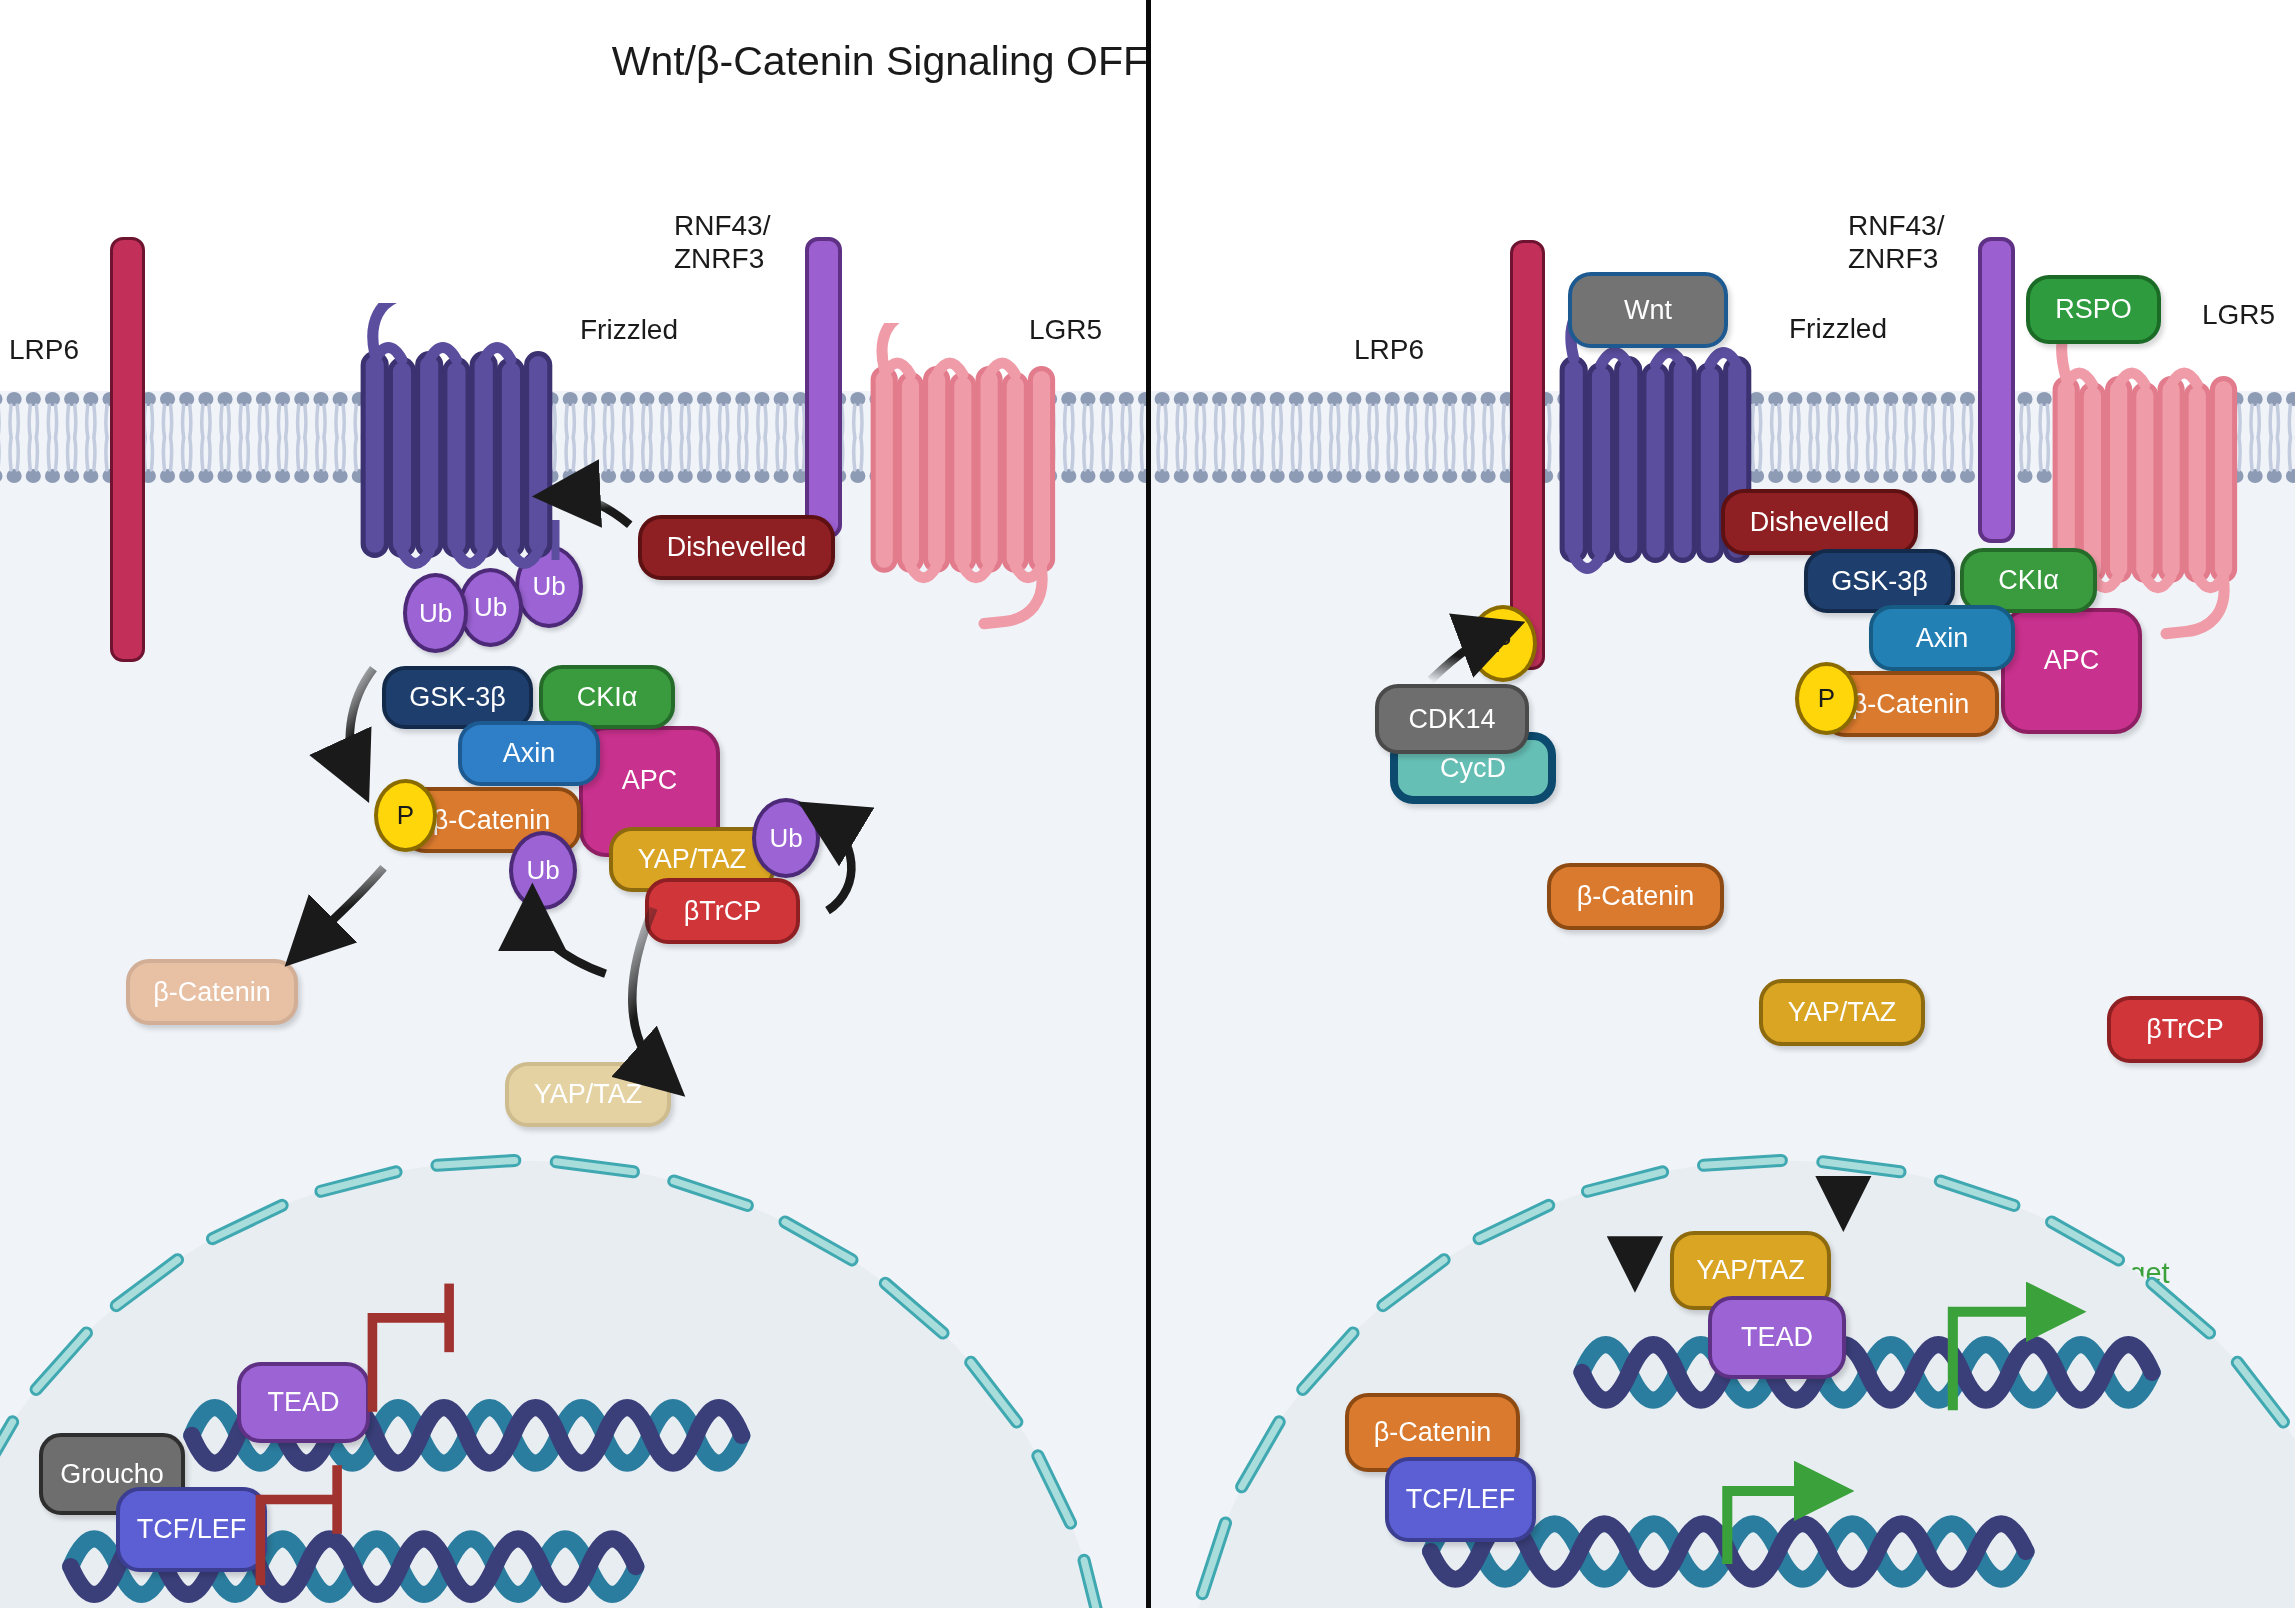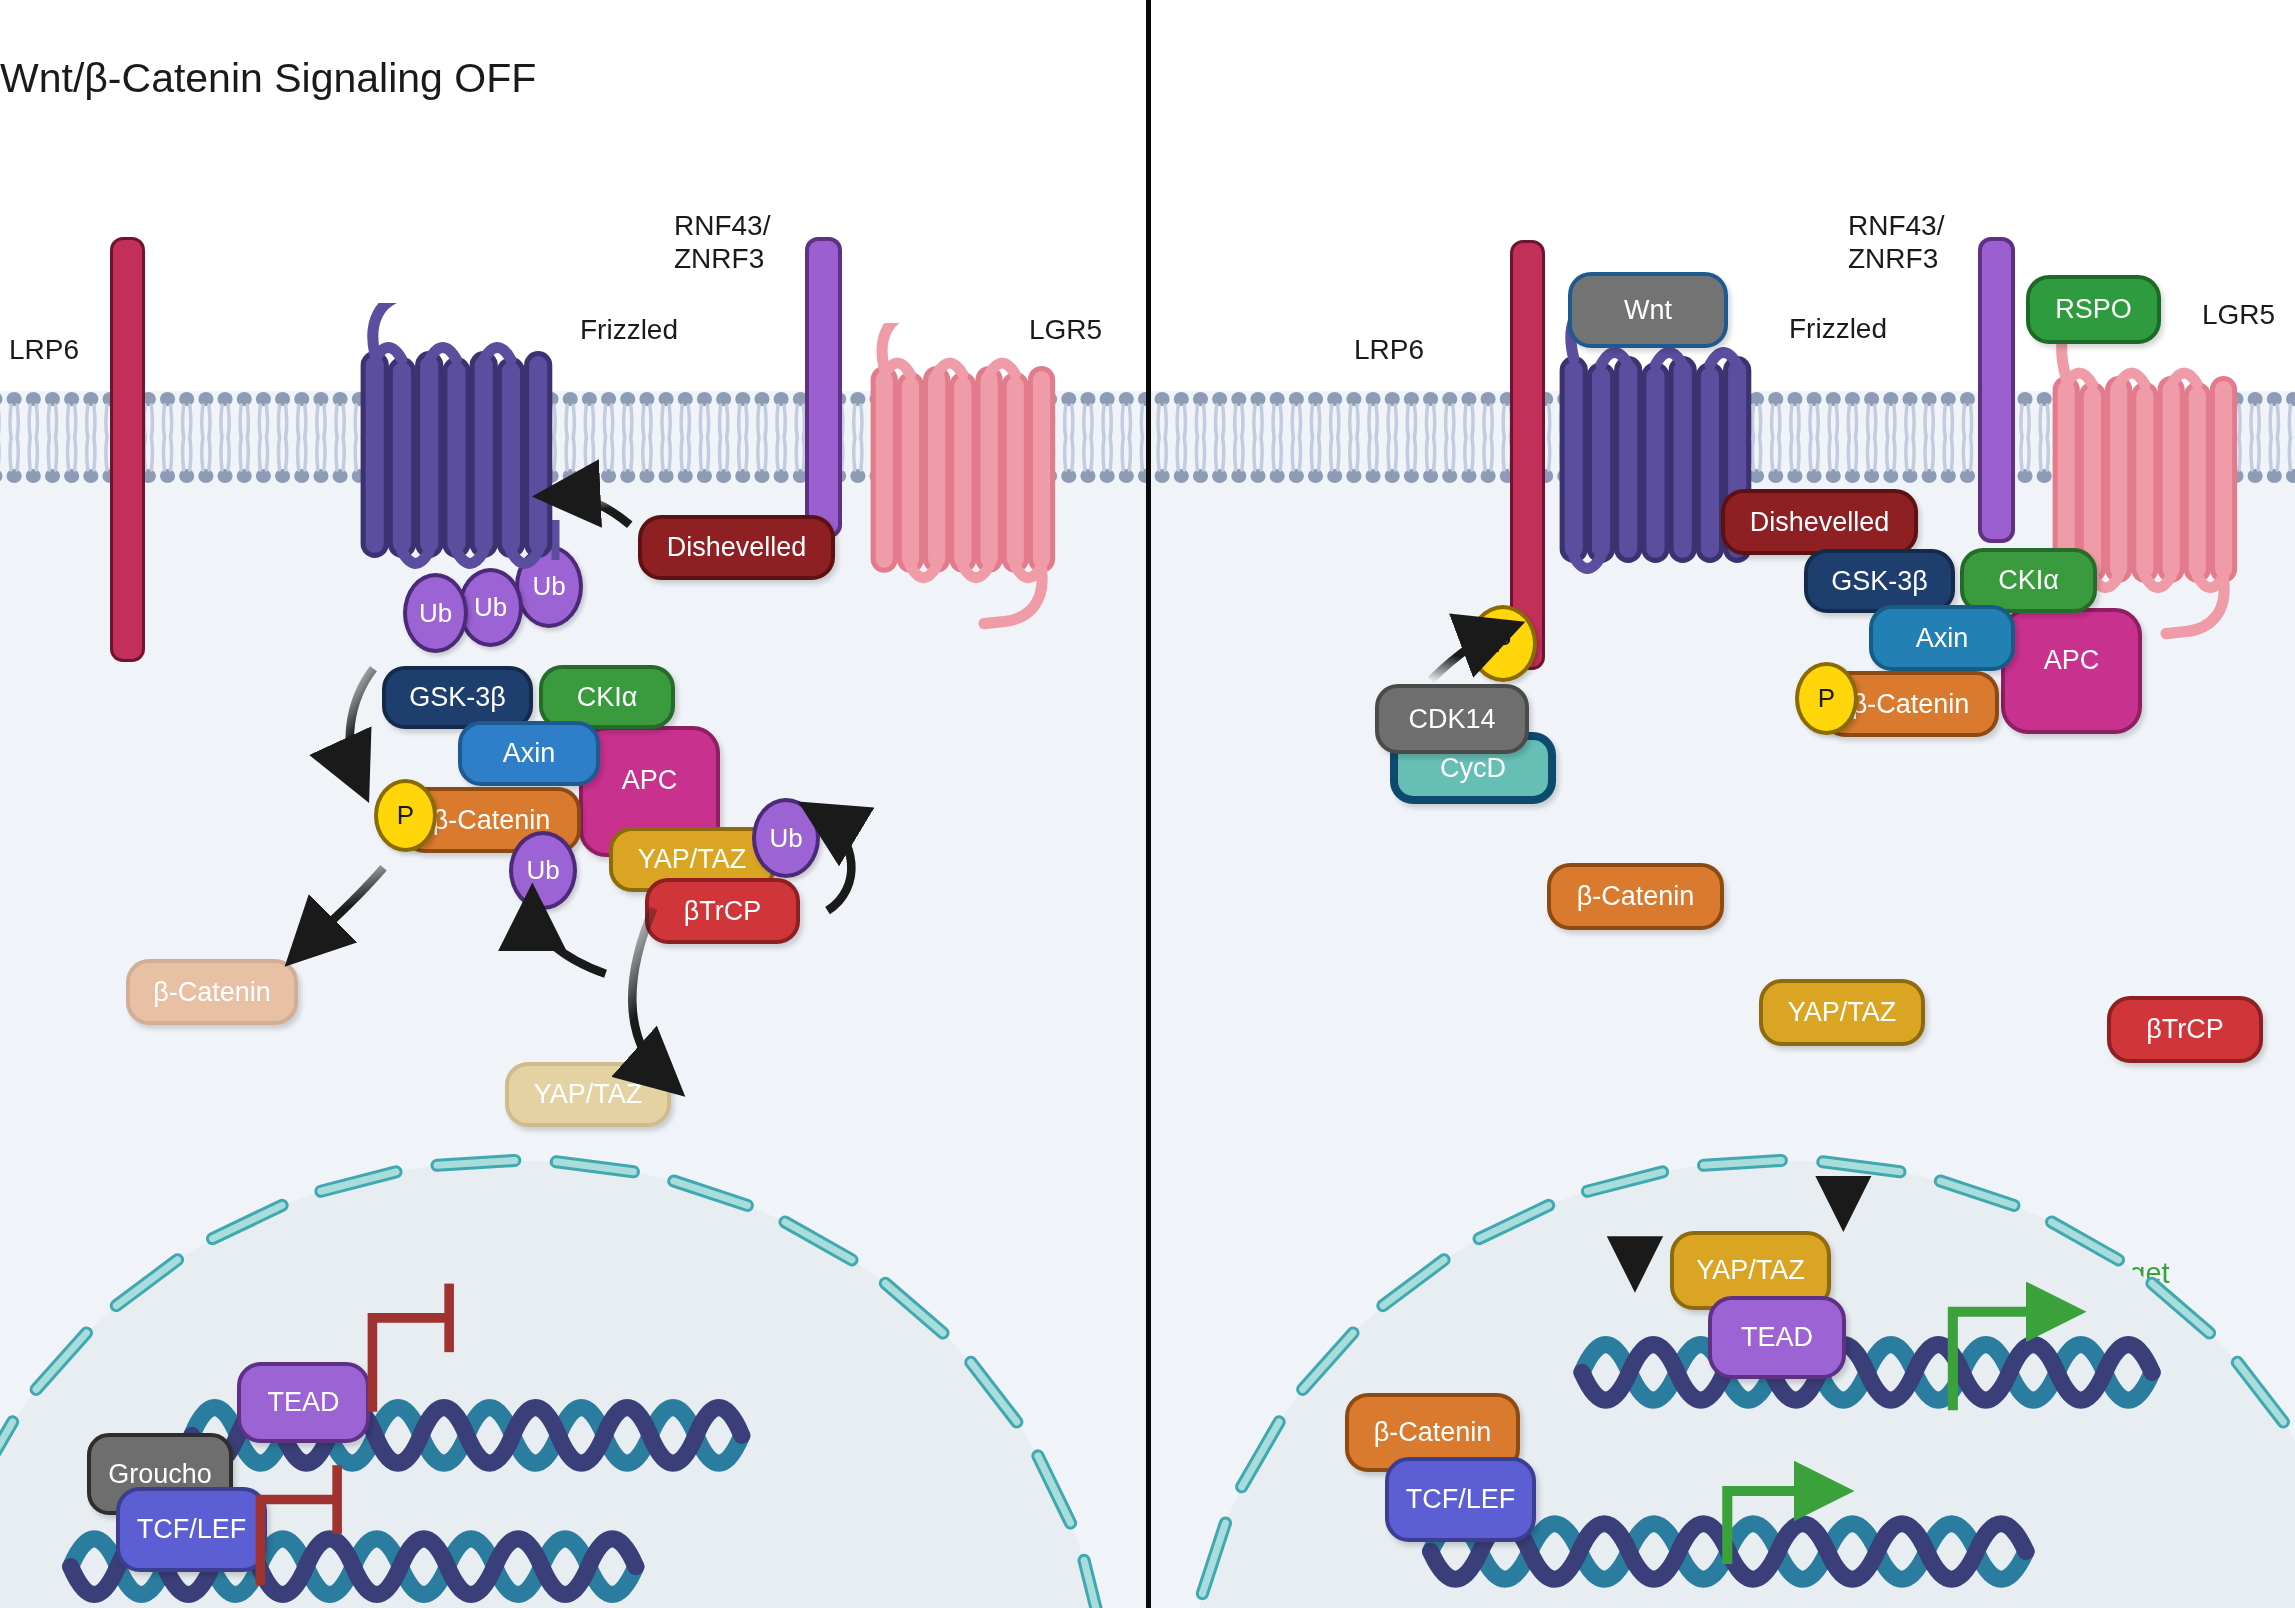--- a/index.html
+++ b/index.html
@@ -9,21 +9,21 @@
   .panel{position:absolute;top:0;height:1609px;width:1148px;}
   #panel-left{left:0;}
   #panel-right{left:1148px;}
 
   
   .extracell{position:absolute;left:0;right:0;top:0;height:391px;background:#ffffff;}
   .cytoplasm{position:absolute;left:0;right:0;top:391px;bottom:0;background:#f0f4f9;}
 
   .divider{position:absolute;left:1146px;top:0;width:4.5px;height:1609px;background:#0a0a0a;z-index:90;}
 
-  .title{position:absolute;top:55px;width:100%;text-align:left;font-size:41px;color:#1a1a1a;
+  .title{position:absolute;top:38px;width:100%;text-align:right;font-size:41px;color:#1a1a1a;
          letter-spacing:0px;white-space:nowrap;}
 
   
   .membrane{position:absolute;left:0;width:100%;top:391px;height:93px;z-index:4;}
 
   
   .node{position:absolute;display:flex;align-items:center;justify-content:center;
         border-radius:23px;color:#ffffff;font-size:27px;white-space:nowrap;
         box-sizing:border-box;box-shadow:3px 4px 5px rgba(0,0,0,0.16);}
 
@@ -345,21 +345,21 @@
         </g>
       <g id="dnaL2">
           <path d="M140 3105 Q 186.66666666666666 2995 233.33333333333331 3105 Q 280 3215 326.66666666666663 3105 L326.66666666666663 3105 Q 373.3333333333333 2995 419.99999999999994 3105 Q 466.66666666666663 3215 513.3333333333333 3105 L513.3333333333333 3105 Q 559.9999999999999 2995 606.6666666666666 3105 Q 653.3333333333333 3215 699.9999999999999 3105 L700 3105 Q 746.6666666666666 2995 793.3333333333334 3105 Q 840 3215 886.6666666666666 3105 L886.6666666666666 3105 Q 933.3333333333333 2995 980 3105 Q 1026.6666666666665 3215 1073.3333333333333 3105 L1073.3333333333333 3105 Q 1120 2995 1166.6666666666665 3105 Q 1213.3333333333333 3215 1260 3105 " stroke="#2A7D9E" stroke-width="34" fill="none" stroke-linecap="round"></path>
           <path d="M140 3105 Q 186.66666666666666 3215 233.33333333333331 3105 Q 280 2995 326.66666666666663 3105 L326.66666666666663 3105 Q 373.3333333333333 3215 419.99999999999994 3105 Q 466.66666666666663 2995 513.3333333333333 3105 L513.3333333333333 3105 Q 559.9999999999999 3215 606.6666666666666 3105 Q 653.3333333333333 2995 699.9999999999999 3105 L700 3105 Q 746.6666666666666 3215 793.3333333333334 3105 Q 840 2995 886.6666666666666 3105 L886.6666666666666 3105 Q 933.3333333333333 3215 980 3105 Q 1026.6666666666665 2995 1073.3333333333333 3105 L1073.3333333333333 3105 Q 1120 3215 1166.6666666666665 3105 Q 1213.3333333333333 2995 1260 3105 " stroke="#3A3F7A" stroke-width="34" fill="none" stroke-linecap="round"></path>
         </g>
     </svg>
 
     <div class="node" style="left:237px;top:1362px;width:133px;height:81px;border-radius:24px;background:#9B63D4;border:4px solid #5E3184;z-index:12;">
         <span>TEAD</span>
       </div>
-    <div class="node" style="left:39px;top:1433px;width:146px;height:82px;border-radius:22px;background:#6E6E6E;border:4px solid #2E2E2E;z-index:11;margin-left:48px;">
+    <div class="node" style="left:39px;top:1433px;width:146px;height:82px;border-radius:22px;background:#6E6E6E;border:4px solid #2E2E2E;z-index:11;">
         <span>Groucho</span>
       </div>
     <div class="node" style="left:116px;top:1487px;width:151px;height:85px;border-radius:24px;background:#5C5FD4;border:4px solid #3C3E92;z-index:12;">
         <span>TCF/LEF</span>
       </div>
 
     <div class="tg tg-off" style="left:389px;top:1250px;text-align:left;">
       <div>Target</div>
       <div>genes</div>
     </div>

